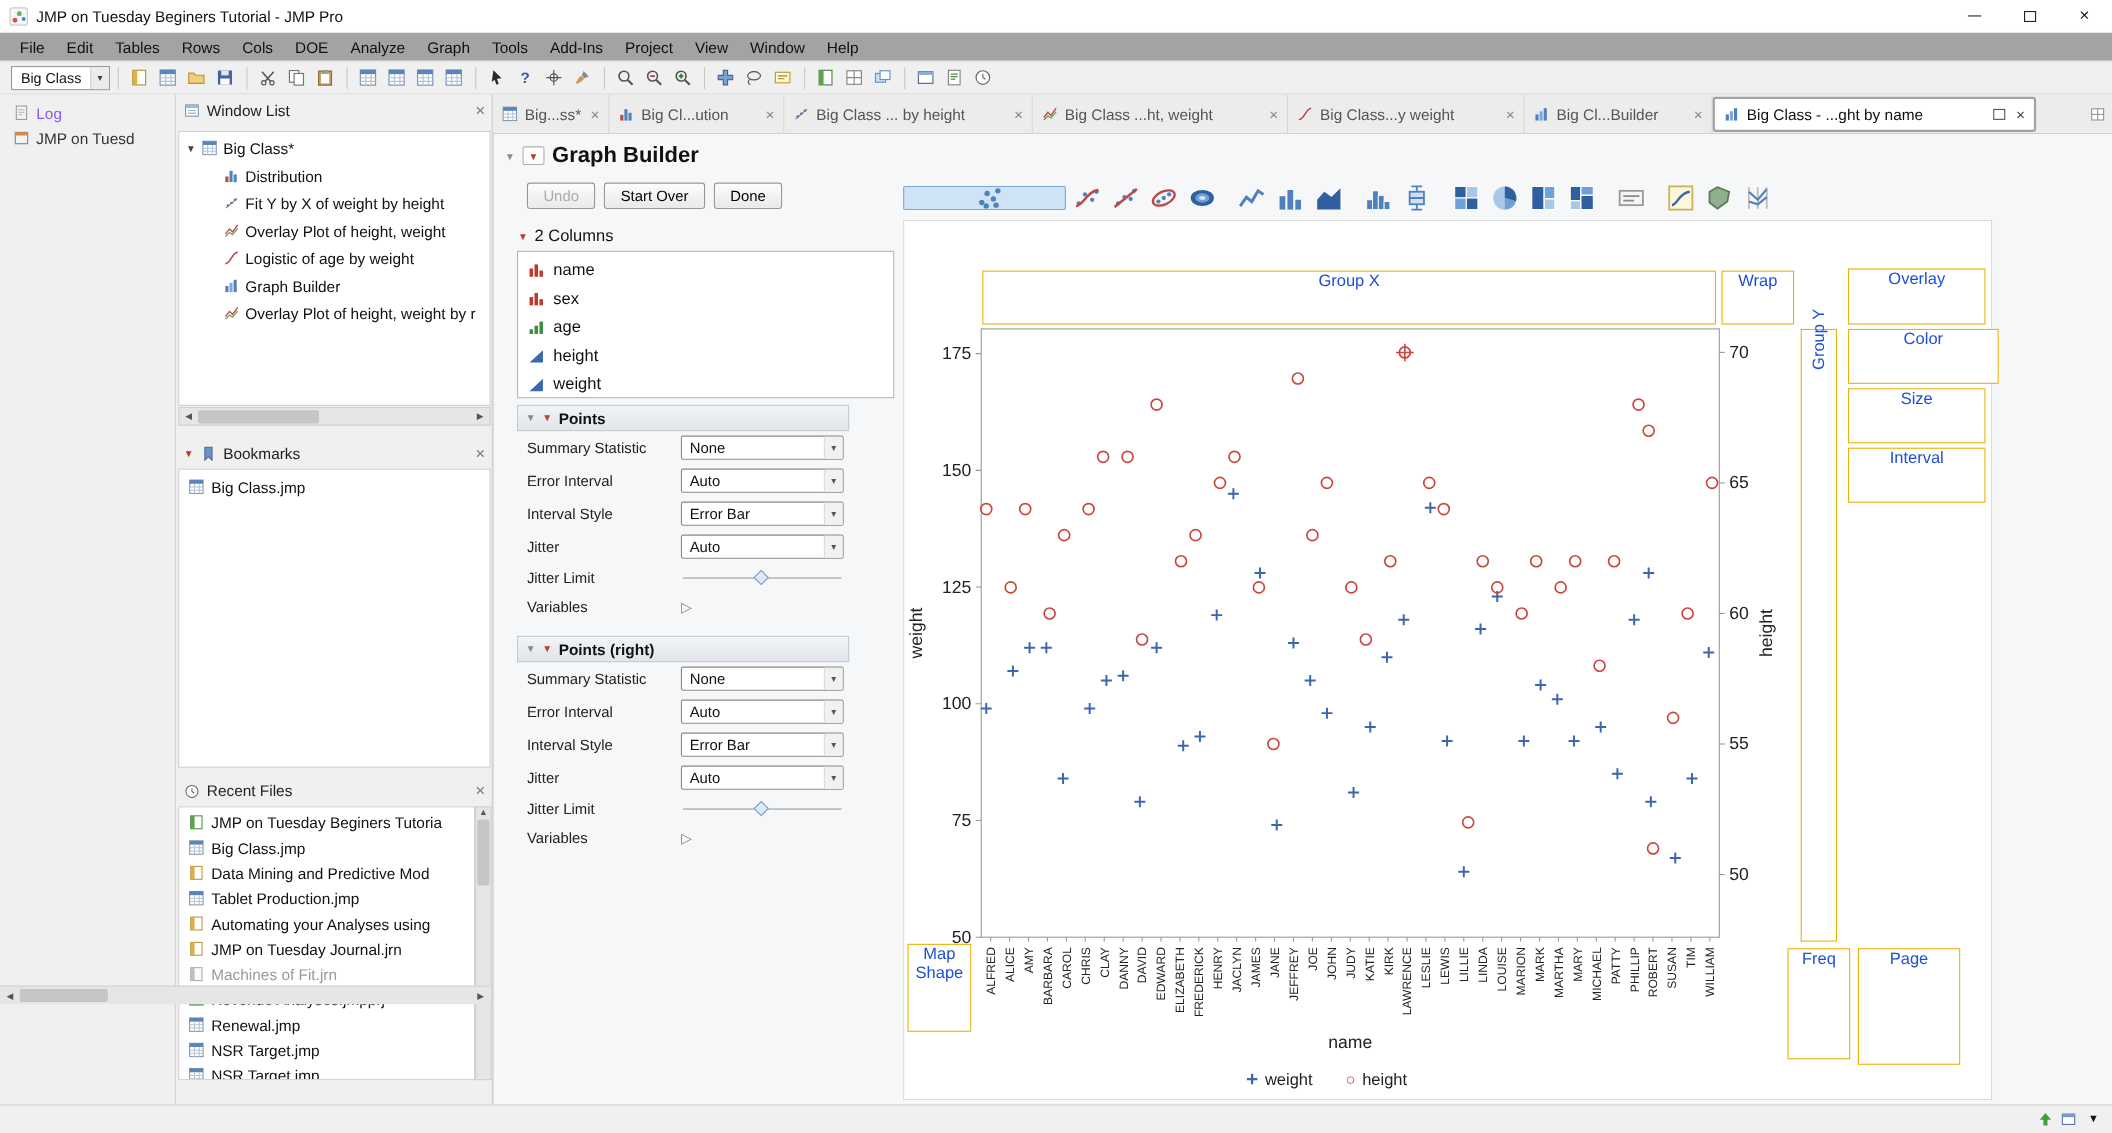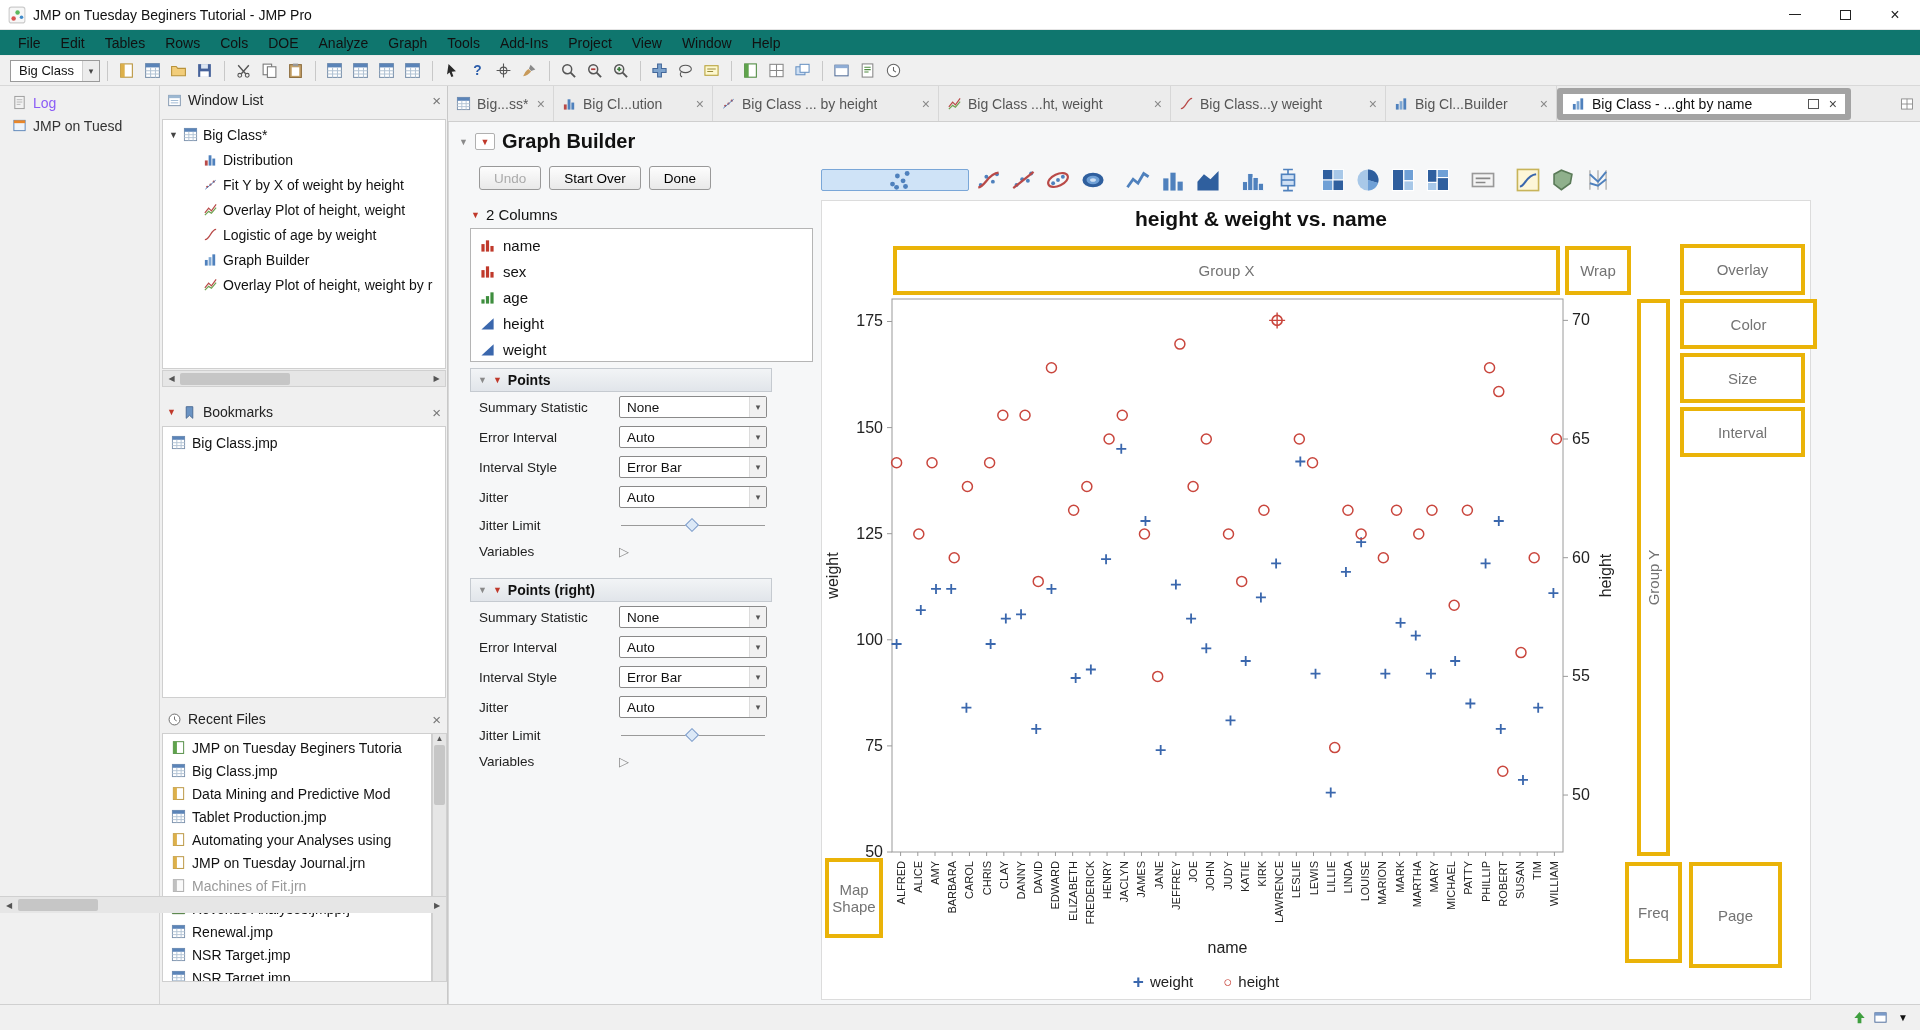--- a/index.html
+++ b/index.html
@@ -7,21 +7,21 @@
 .ico{display:inline-flex;align-items:center;justify-content:center;flex:none}
 .ico svg{display:block}
 
 #titlebar{position:absolute;left:0;top:0;width:1920px;height:30px;background:#fff;border-bottom:1px solid #e4e4e4;display:flex;align-items:center;padding-left:8px}
 #titlebar .title{font-size:14px;margin-left:7px;white-space:nowrap}
 #win-controls{margin-left:auto;display:flex;height:100%}
 .win-btn{width:50px;height:100%;display:flex;align-items:center;justify-content:center;color:#222;font-size:16px}
 .win-btn .maxbox{width:11px;height:10px;border:1.4px solid #222}
 .win-btn .minline{width:12px;height:0;border-top:1.4px solid #222}
 
-#menubar{position:absolute;left:0;top:30px;width:1920px;height:26px;background:#0f766e;border-bottom:1px solid #eaeaea;display:flex;padding-left:8px}
+#menubar{position:absolute;left:0;top:30px;width:1920px;height:26px;background:#a3a3a3;border-bottom:1px solid #eaeaea;display:flex;padding-left:8px}
 .menu-item{padding:0 10px;height:100%;display:flex;align-items:center;font-size:14px;white-space:nowrap}
 
 #toolbar{position:absolute;left:0;top:56px;width:1920px;height:30px;background:#f0f0f0;border-bottom:1px solid #d8d8d8;display:flex;align-items:center;padding-left:10px;gap:2px}
 .combo{height:22px;background:#fff;border:1px solid #9a9a9a;display:flex;align-items:center;font-size:13px}
 .combo .val{padding:0 8px;min-width:62px;white-space:nowrap}
 .combo .dd{width:17px;align-self:stretch;border-left:1px solid #cfcfcf;display:flex;align-items:center;justify-content:center;font-size:9px;color:#444;background:#ececec}
 .tb-sep{width:1px;height:20px;background:#c8c8c8;margin:0 5px}
 .tb-ico{width:24px;height:24px;display:flex;align-items:center;justify-content:center;border-radius:2px}
 
 #left-strip{position:absolute;left:0;top:86px;width:160px;height:918px;background:#f0f0f0;border-right:1px solid #d5d5d5;padding-top:5px}
@@ -47,21 +47,21 @@
 #rf-vscroll{position:absolute;left:272px;top:647px;width:15px;height:249px;background:#e6e6e6;border:1px solid #d0d0d0;font-size:8px;color:#555;display:flex;flex-direction:column;align-items:center}
 #rf-vscroll .thumb{width:11px;height:60px;background:#c6c6c6;border-radius:2px;margin-top:2px}
 #dock-hscroll{left:0;top:896px;width:446px;height:17px;position:absolute;background:#e6e6e6;border-top:1px solid #d0d0d0;display:flex;align-items:center;font-size:8px;color:#555}
 #dock-hscroll .arr{width:18px;text-align:center}
 #dock-hscroll .thumb{width:80px;height:12px;background:#c6c6c6;border-radius:2px}
 
 #tabbar{position:absolute;left:448px;top:86px;width:1472px;height:36px;background:#ececec;border-bottom:1px solid #cfcfcf;display:flex;align-items:stretch}
 .tab{display:flex;align-items:center;gap:6px;padding:0 8px;font-size:14px;color:#555;border-right:1px solid #d7d7d7;overflow:hidden;white-space:nowrap;flex:none}
 .tab .lbl{overflow:hidden;text-overflow:ellipsis}
 .tab .x{color:#888;font-size:14px;margin-left:auto}
-.tab.active{background:#fff;border:6px solid #a3a3a3;border-radius:3px;color:#111;height:32px;align-self:center}
+.tab.active{background:#fff;border:2px solid #a3a3a3;border-radius:3px;color:#111;height:32px;align-self:center}
 .tab-max{width:11px;height:10px;border:1.3px solid #555;margin-left:auto}
 .tab.active .x{margin-left:4px;color:#444}
 .tab-list-btn{margin-left:auto;display:flex;align-items:center;padding:0 6px}
 
 #builder{position:absolute;left:448px;top:122px;width:1472px;height:882px;background:#f6f7f8;border-left:1px solid #d8d8d8}
 #gb-header{position:absolute;left:10px;top:8px;display:flex;align-items:center;gap:7px}
 #gb-header .title{font-size:20px;font-weight:bold}
 .red-tri-box{width:20px;height:17px;border:1px solid #b0b0b0;background:#fff;border-radius:2px;display:flex;align-items:center;justify-content:center;color:#c0392b;font-size:9px}
 #gb-buttons{position:absolute;left:30px;top:44px;display:flex;gap:8px}
 .gb-btn{height:24px;padding:0 14px;font-size:13.5px;font-family:"Liberation Sans",sans-serif;background:linear-gradient(#fdfdfd,#e9e9e9);border:1px solid #999;border-radius:3px}
@@ -81,21 +81,21 @@
 .plabel{width:140px;font-size:13.5px;color:#222}
 .sel{width:148px;height:22px;background:#fff;border:1px solid #8a8a8a;border-radius:2px;display:flex;align-items:center;font-size:13.5px;padding-left:7px}
 .sel .dd{margin-left:auto;width:17px;align-self:stretch;display:flex;align-items:center;justify-content:center;color:#555;font-size:9px;background:#f1f1f1;border-left:1px solid #dcdcdc}
 .slider{width:148px;position:relative;height:14px}
 .slider .track{position:absolute;left:2px;right:2px;top:6.5px;height:1.6px;background:#9a9a9a}
 .slider .thumb{position:absolute;top:1.5px;width:10px;height:10px;background:#dce9f7;border:1px solid #7a9ac8;transform:rotate(45deg)}
 .var-disc{color:#888;font-size:13px}
 
 #chart{position:absolute;left:372px;top:78px;width:990px;height:800px;background:#fff;border:1px solid #dcdcdc}
 #chart-title{position:absolute;left:0;right:110px;top:6px;text-align:center;font-size:21px;font-weight:bold}
-.zone{position:absolute;border:4px solid #eab308;background:#fff;color:#737373;font-size:15px;display:flex;align-items:center;justify-content:center;text-align:center}
+.zone{position:absolute;border:1px solid #eab308;background:#fff;color:#1d4ed8;font-size:15px;display:flex;align-items:flex-start;justify-content:center;text-align:center}
 #zone-group-y span{transform:rotate(-90deg);white-space:nowrap}
 #plot-svg{position:absolute;left:0;top:0}
 #chart-legend{position:absolute;left:0;right:220px;top:772px;display:flex;justify-content:center;gap:30px;align-items:center}
 #chart-legend .item{display:flex;align-items:center;gap:6px;font-size:15px;color:#222}
 #chart-legend .m-plus{font-size:19px;font-weight:bold;line-height:14px}
 #chart-legend .m-circle{font-size:15px;font-weight:bold}
 
 #statusbar{position:absolute;left:0;top:1004px;width:1920px;height:26px;background:#f0f0f0;border-top:1px solid #d0d0d0;display:flex;align-items:center;justify-content:flex-end;padding-right:8px;gap:6px}
 #statusbar .sb-dd{font-size:10px;color:#111;padding:0 4px}
 </style>
@@ -1158,21 +1158,20 @@
         <circle cx="680.7820512820513" cy="570.3" r="5" stroke="#c9463d" stroke-width="1.5" fill="none"></circle>
         <path d="M671.7820512820513 320.0h10M676.7820512820513 315.0v10" stroke="#3a67ad" stroke-width="1.8" fill="none"></path>
         <circle cx="676.7820512820513" cy="190.6" r="5" stroke="#c9463d" stroke-width="1.5" fill="none"></circle>
         <path d="M695.9871794871794 578.9h10M700.9871794871794 573.9v10" stroke="#3a67ad" stroke-width="1.8" fill="none"></path>
         <circle cx="698.9871794871794" cy="451.6" r="5" stroke="#c9463d" stroke-width="1.5" fill="none"></circle>
         <path d="M711.1923076923077 506.7h10M716.1923076923077 501.7v10" stroke="#3a67ad" stroke-width="1.8" fill="none"></path>
         <circle cx="712.1923076923077" cy="356.7" r="5" stroke="#c9463d" stroke-width="1.5" fill="none"></circle>
         <path d="M726.3974358974359 392.1h10M731.3974358974359 387.1v10" stroke="#3a67ad" stroke-width="1.8" fill="none"></path>
         <circle cx="734.3974358974359" cy="238.0" r="5" stroke="#c9463d" stroke-width="1.5" fill="none"></circle>
       </svg>
-    <div id="chart-title">height &amp; weight vs. name</div>
     <div id="chart-zones">
         <div class="zone" style="left: 71px; top: 45px; width: 667px; height: 49px;">
           <span>Group X</span>
         </div>
         <div class="zone" style="left: 743px; top: 45px; width: 66px; height: 49px;">
           <span>Wrap</span>
         </div>
         <div class="zone" style="left: 858px; top: 43px; width: 125px; height: 51px;">
           <span>Overlay</span>
         </div>

